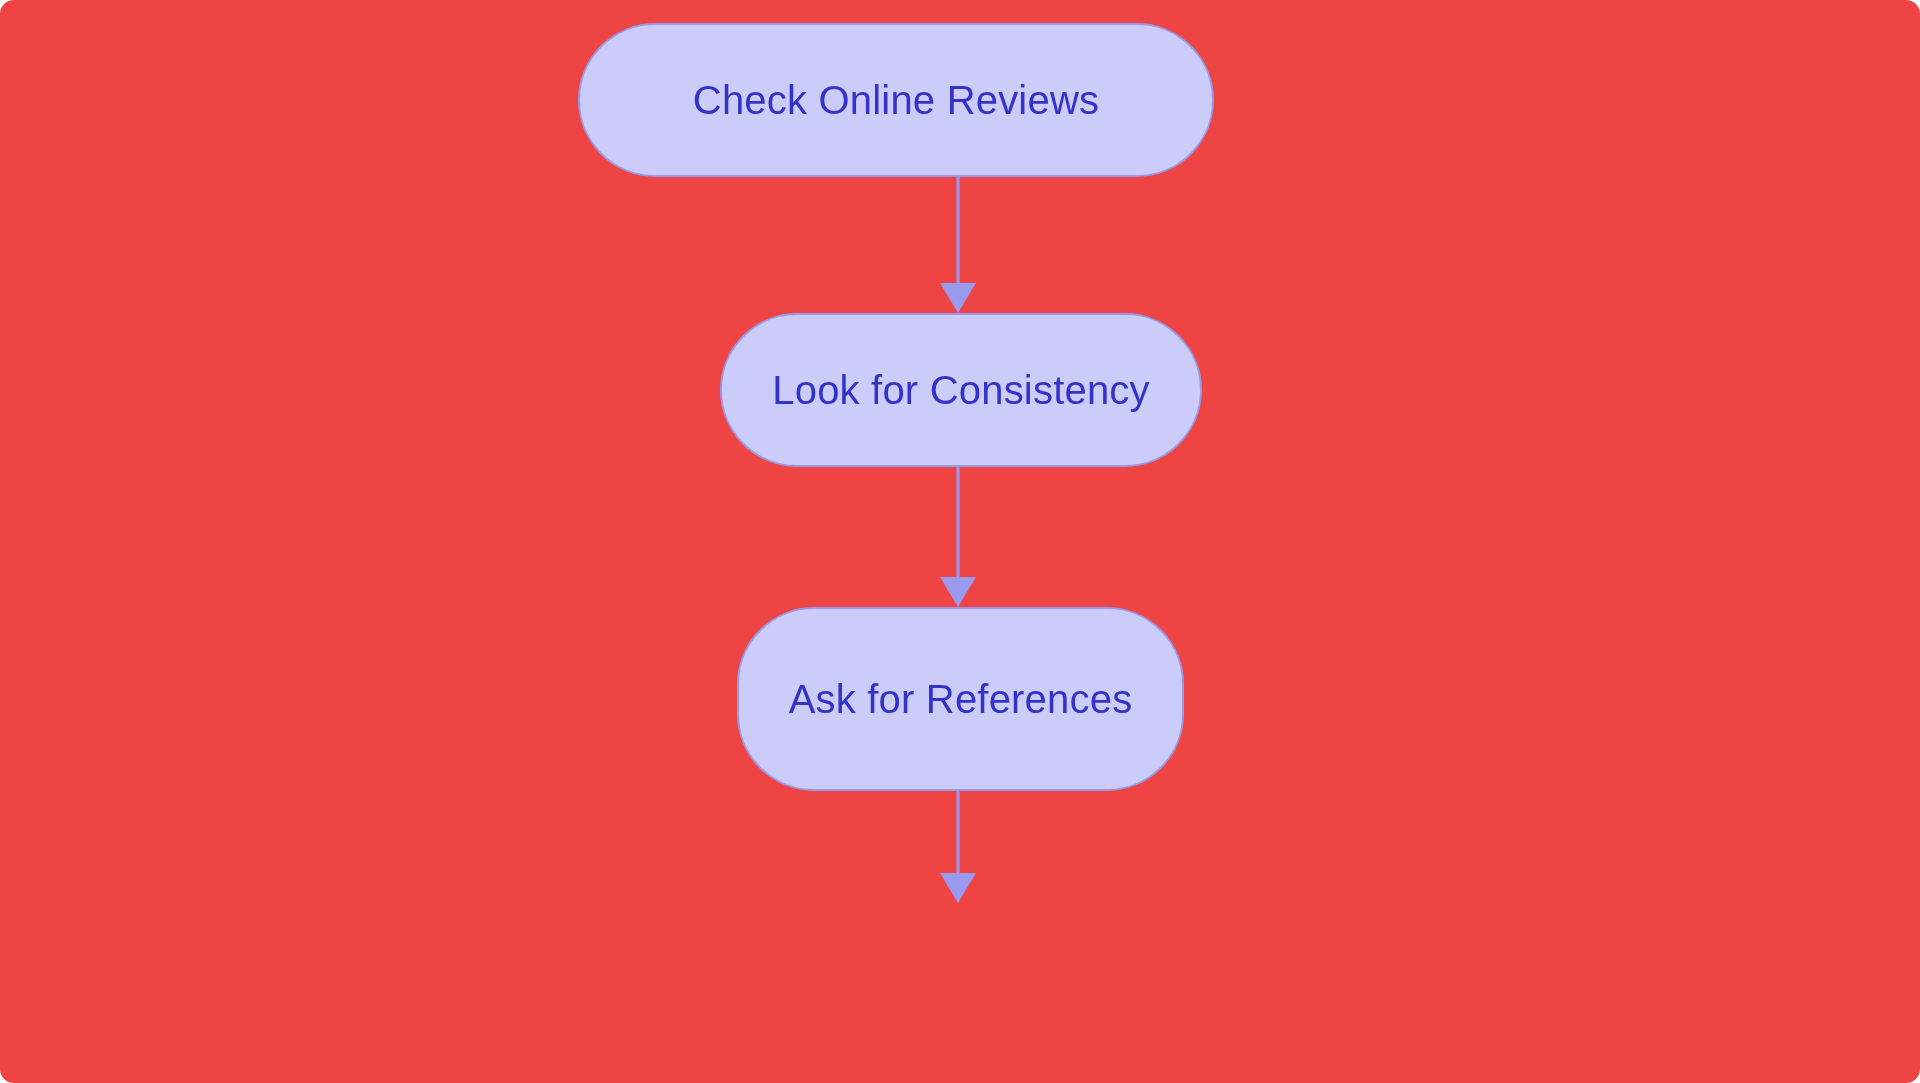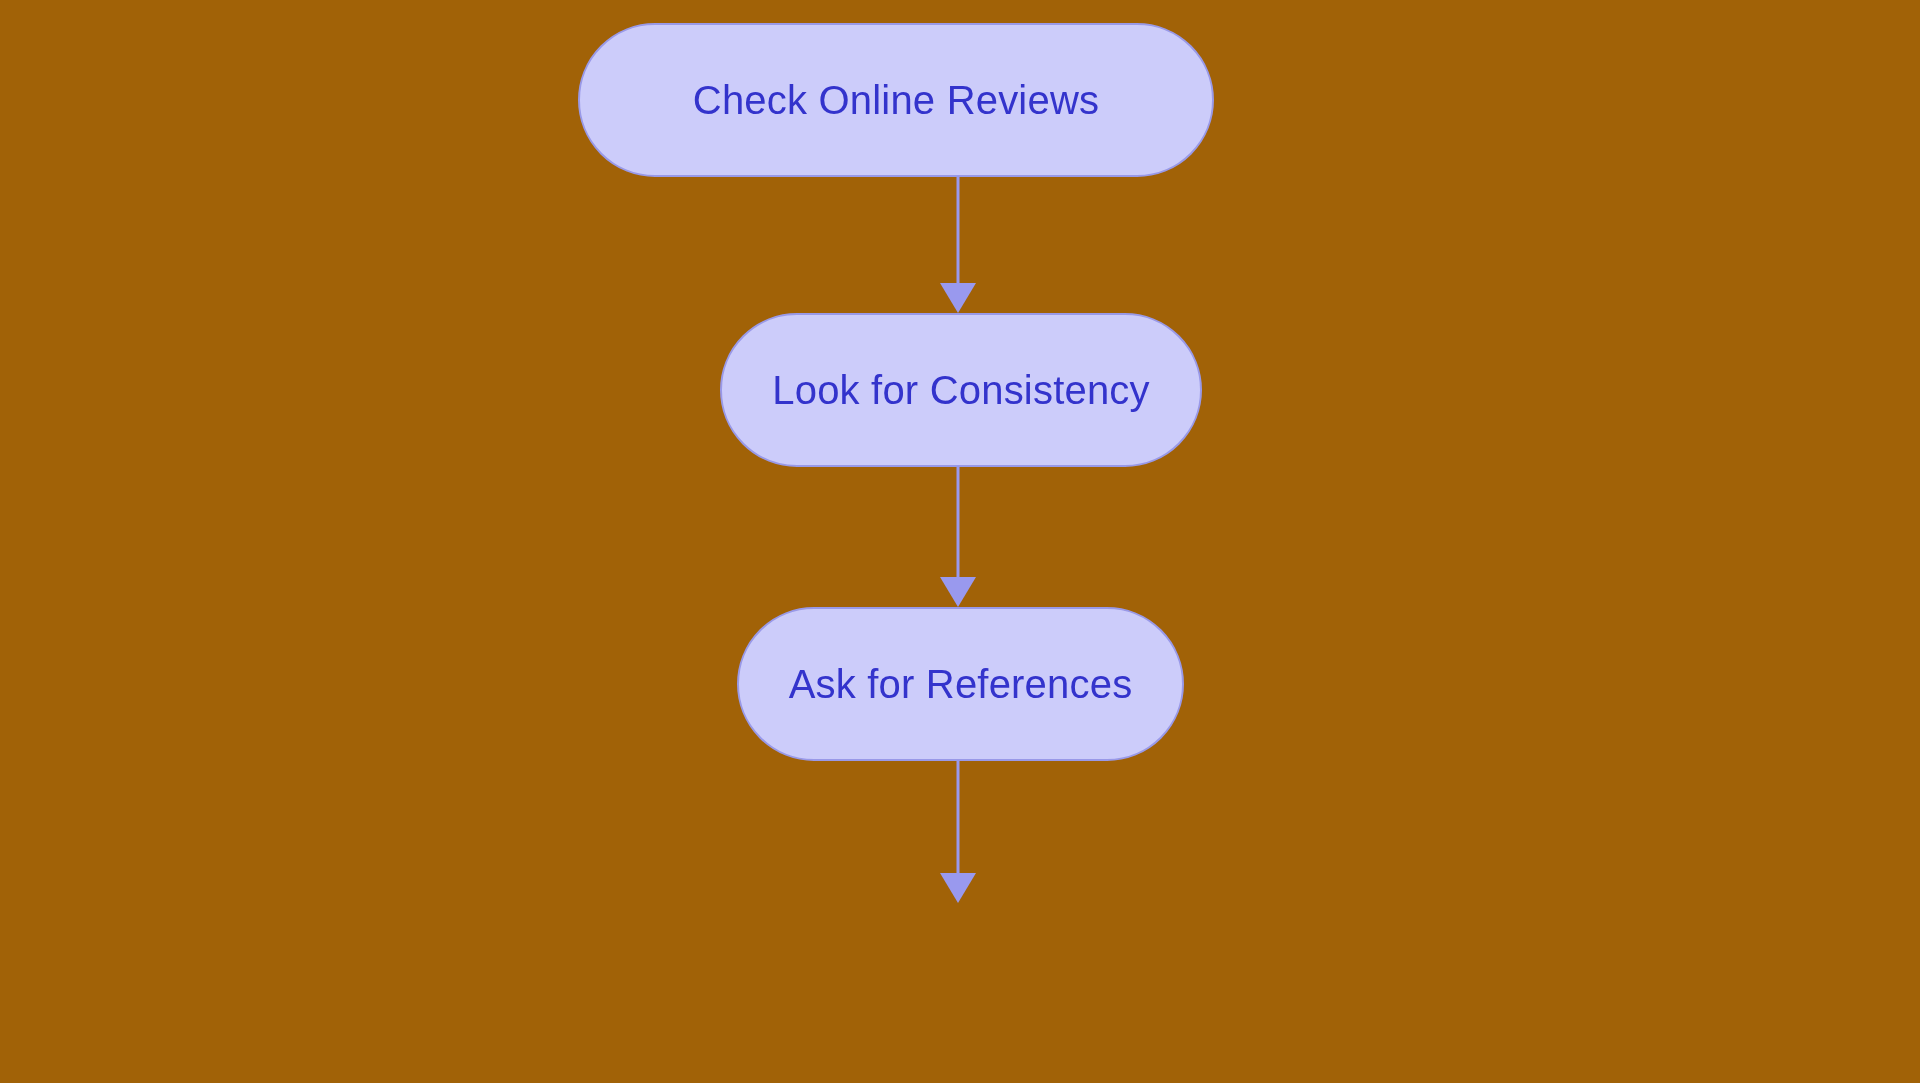--- a/index.html
+++ b/index.html
@@ -41,39 +41,39 @@
     pointer-events: none;
   }
   .flow-edge svg {
     display: block;
     overflow: visible;
   }
 </style>
 </head>
 <body style="width: 1920px; height: 1083px;">
 
-<div id="flowchart-canvas" style="width: 1920px; height: 1083px; background: #a16207;">
+<div id="flowchart-canvas" style="width: 1920px; height: 1083px; background: #ef4444; border-radius: 14px;">
 
   <div class="flow-edge">
     <svg id="edges-svg" width="1920" height="1083" viewBox="0 0 1920 1083">
         <line x1="958" y1="177" x2="958" y2="285" stroke="#9999ee" stroke-width="3"></line>
         <polygon points="940,283 976,283 958,313" fill="#9999ee"></polygon>
         <line x1="958" y1="467" x2="958" y2="579" stroke="#9999ee" stroke-width="3"></line>
         <polygon points="940,577 976,577 958,607" fill="#9999ee"></polygon>
         <line x1="958" y1="761" x2="958" y2="875" stroke="#9999ee" stroke-width="3"></line>
         <polygon points="940,873 976,873 958,903" fill="#9999ee"></polygon>
       </svg>
   </div>
 
   <div class="flow-node" id="node-n1" style="left: 578px; top: 23px; width: 636px; height: 154px; background: rgb(204, 204, 250); border-color: rgb(153, 153, 232); border-radius: 77px;">
     <span class="flow-node-label" style="font-size: 40px; color: rgb(51, 51, 204);">Check Online Reviews</span>
   </div>
 
   <div class="flow-node" id="node-n2" style="left: 720px; top: 313px; width: 482px; height: 154px; background: rgb(204, 204, 250); border-color: rgb(153, 153, 232); border-radius: 77px;">
     <span class="flow-node-label" style="font-size: 40px; color: rgb(51, 51, 204);">Look for Consistency</span>
   </div>
 
-  <div class="flow-node" id="node-n3" style="left: 737px; top: 607px; width: 447px; height: 154px; background: rgb(204, 204, 250); border-color: rgb(153, 153, 232); border-radius: 77px; text-align: center;">
+  <div class="flow-node" id="node-n3" style="left: 737px; top: 607px; width: 447px; height: 184px; background: rgb(204, 204, 250); border-color: rgb(153, 153, 232); border-radius: 77px; text-align: center;">
     <span class="flow-node-label" style="font-size: 40px; color: rgb(51, 51, 204);">Ask for References</span>
   </div>
 
 
 </div>
 
 </body></html>

